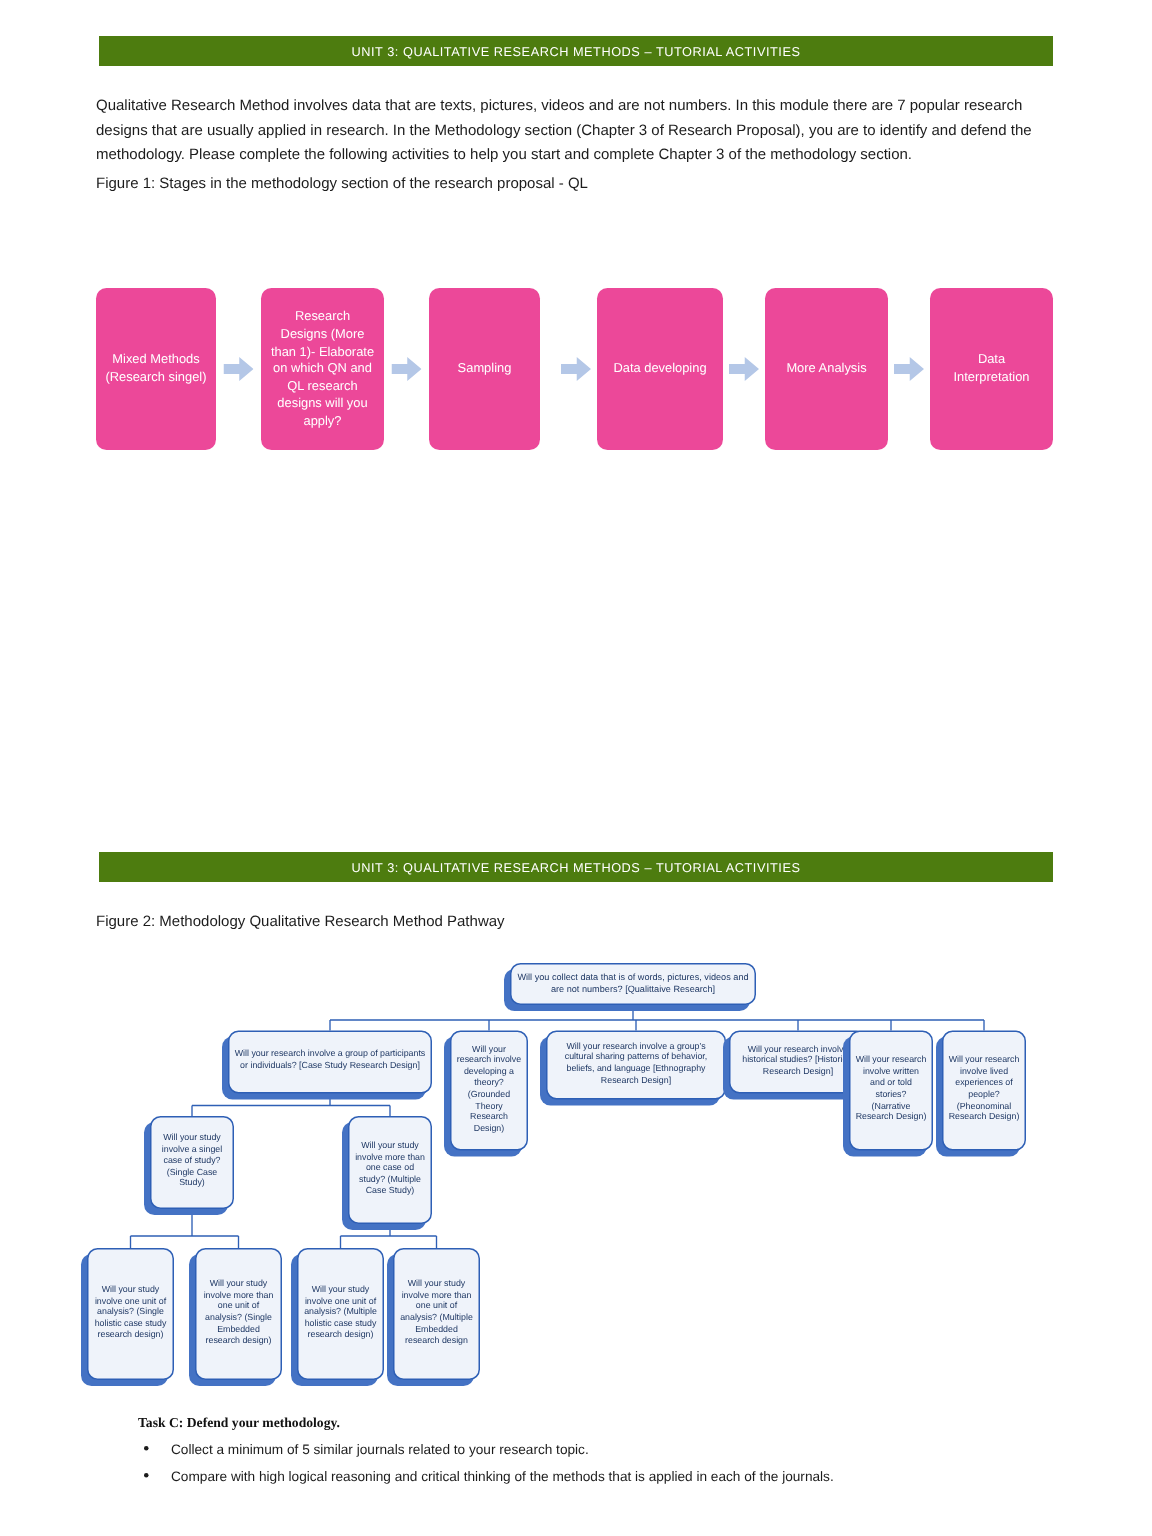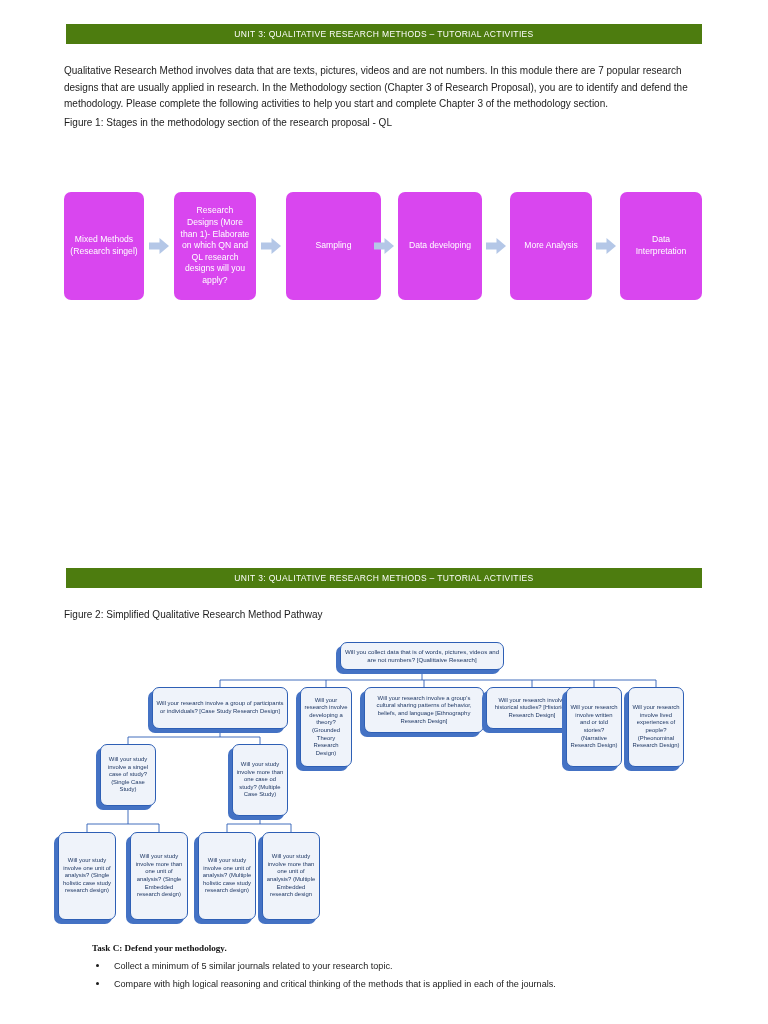--- a/index.html
+++ b/index.html
@@ -37,21 +37,21 @@
     text-align:left;
   }
   #intro{top:63px;}
   #fig1cap{top:115px;}
   #fig2cap{top:607px;}
 
   
   #flow1{position:absolute;left:64px;top:192px;width:646px;height:112px;}
   .fbox{
     position:absolute;top:0;height:108px;
-    background:#d946ef;
+    background:#ec4899;
     border-radius:7px;
     color:#ffffff;
     font-family:"Liberation Sans", sans-serif;
     font-size:8.6px;line-height:11.6px;
     display:flex;align-items:center;justify-content:center;
     text-align:center;
     padding:0 6px;
     box-sizing:border-box;
   }
   .farrow{
@@ -109,21 +109,21 @@
 
   <div class="para" id="fig1cap">Figure 1: Stages in the methodology section of the research proposal - QL</div>
 
   <div id="flow1">
       <div class="fbox" style="left: 0px; width: 80px;">
         <span>Mixed Methods (Research singel)</span>
       </div>
       <div class="fbox" style="left: 110px; width: 82px;">
         <span>Research Designs (More than 1)- Elaborate on which QN and QL research designs will you apply?</span>
       </div>
-      <div class="fbox" style="left: 222px; width: 95px;">
+      <div class="fbox" style="left: 222px; width: 74px;">
         <span>Sampling</span>
       </div>
       <div class="fbox" style="left: 334px; width: 84px;">
         <span>Data developing</span>
       </div>
       <div class="fbox" style="left: 446px; width: 82px;">
         <span>More Analysis</span>
       </div>
       <div class="fbox" style="left: 556px; width: 82px;">
         <span>Data Interpretation</span>
@@ -150,21 +150,21 @@
       </div>
       <div class="farrow" style="left: 532px;">
         <svg width="20" height="16" viewBox="0 0 20 16">
           <path d="M0 4.6 H10.5 V0 L20 8 L10.5 16 V11.4 H0 Z" fill="#B4C7E7"></path>
         </svg>
       </div>
     </div>
 
   <div class="band" id="band2">UNIT 3: QUALITATIVE RESEARCH METHODS – TUTORIAL ACTIVITIES</div>
 
-  <div class="para" id="fig2cap">Figure 2: Simplified Qualitative Research Method Pathway</div>
+  <div class="para" id="fig2cap">Figure 2: Methodology Qualitative Research Method Pathway</div>
 
   <div id="tree">
     <svg class="links" id="tree-links">
         <line x1="422" y1="34" x2="422" y2="44" stroke="#2E5FB5" stroke-width="0.9"></line>
         <line x1="220" y1="44" x2="656" y2="44" stroke="#2E5FB5" stroke-width="0.9"></line>
         <line x1="220" y1="44" x2="220" y2="51" stroke="#2E5FB5" stroke-width="0.9"></line>
         <line x1="326" y1="44" x2="326" y2="51" stroke="#2E5FB5" stroke-width="0.9"></line>
         <line x1="424" y1="44" x2="424" y2="51" stroke="#2E5FB5" stroke-width="0.9"></line>
         <line x1="532" y1="44" x2="532" y2="51" stroke="#2E5FB5" stroke-width="0.9"></line>
         <line x1="594" y1="44" x2="594" y2="51" stroke="#2E5FB5" stroke-width="0.9"></line>

